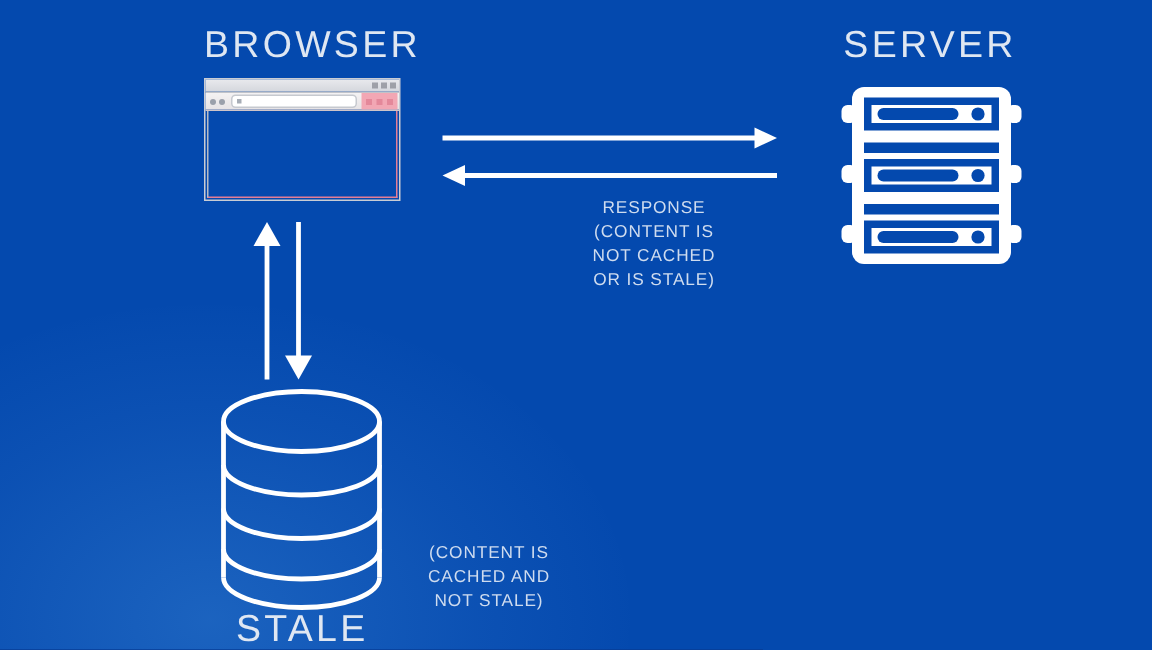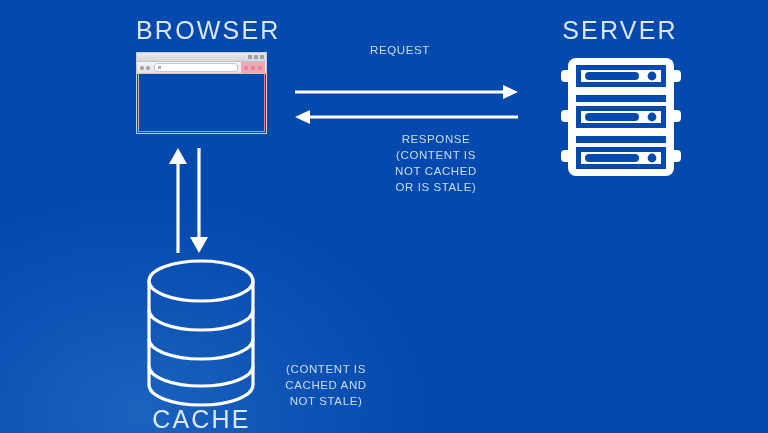--- a/index.html
+++ b/index.html
@@ -166,23 +166,22 @@
         <div class="tb-icon"></div>
         <div class="tb-icon"></div>
         <div class="tb-icon"></div>
       </div>
     </div>
     <div id="browser-viewport"></div>
   </div>
 
   <div class="node-label" style="left:555px; top:16px; width:130px;">SERVER</div>
 
-  <div class="node-label" style="left:135px; top:405px; width:133px;">CACHE</div>
-
-  <div class="caption" style="left:330px; top:42px; width:140px;">REQUEST</div>
+  <div class="node-label" style="left:135px; top:405px; width:133px;">STALE</div>
+
 
   <div class="caption" style="left:366px; top:131px; width:140px;">RESPONSE
 (CONTENT IS
 NOT CACHED
 OR IS STALE)</div>
 
   <div class="caption" style="left:262px; top:361px; width:128px;">(CONTENT IS
 CACHED AND
 NOT STALE)</div>
 

